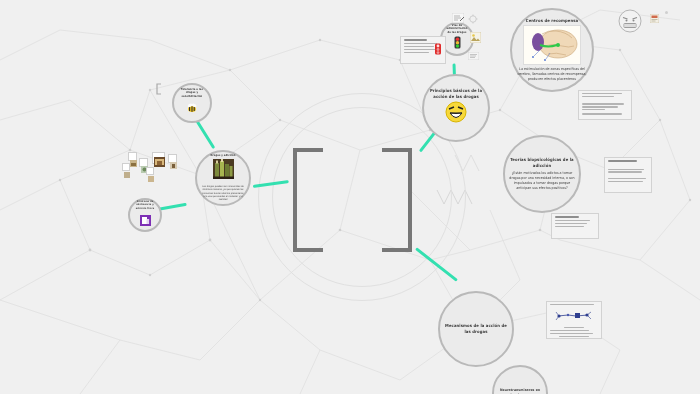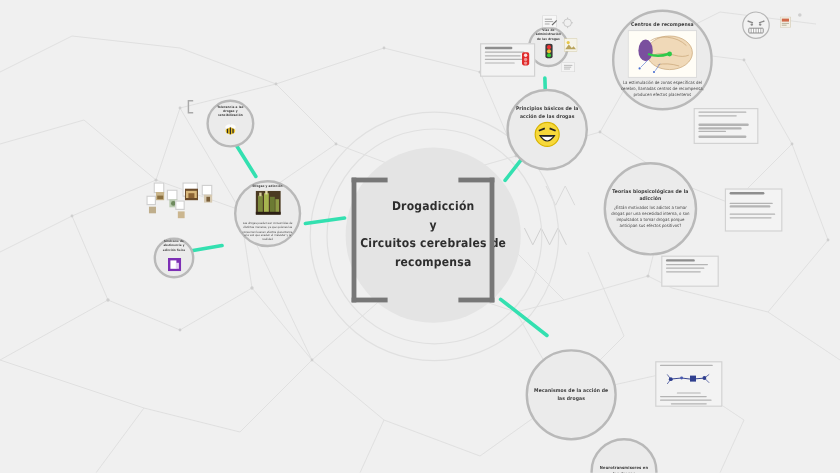--- a/index.html
+++ b/index.html
@@ -116,26 +116,20 @@
   <div class="halo" style="left:258px;top:93px;width:206px;height:206px;"></div>
   <div class="halo" style="left:272px;top:107px;width:178px;height:178px;"></div>
 
   <div class="conn" style="left:253px;top:185px;width:36px;transform:rotate(-8deg);"></div>
   <div class="conn" style="left:420px;top:150px;width:46px;transform:rotate(-52deg);"></div>
   <div class="conn" style="left:416px;top:247px;width:52px;transform:rotate(38deg);"></div>
   <div class="conn" style="left:196px;top:118px;width:34px;transform:rotate(58deg);"></div>
   <div class="conn" style="left:157px;top:208px;width:30px;transform:rotate(-10deg);"></div>
   <div class="conn" style="left:454px;top:62px;width:24px;transform:rotate(88deg);"></div>
 
-  <div class="node" id="center-node">
-    <div class="ttl" style="white-space:pre-line;">Drogadicción
-y
-Circuitos cerebrales de
-recompensa</div>
-  </div>
   <div class="bracket left"></div>
   <div class="bracket right"></div>
 
   <div class="node" id="node-principios" style="left:422px;top:74px;width:68px;height:68px;">
     <div class="ttl" style="max-width:60px;">Principios básicos de la acción de las drogas</div>
     <div style="font-size:21px;margin-top:2px;">
       <svg width="22" height="22" viewBox="0 0 22 22">
         <circle cx="11" cy="11" r="10" fill="#f7d83a" stroke="#d8b400" stroke-width="1"></circle>
         <path d="M4,8 L9,6 M18,8 L13,6" stroke="#222" stroke-width="1.4" fill="none"></path>
         <path d="M5,12 Q11,21 17,12 Z" fill="#fff" stroke="#222" stroke-width="1"></path>

